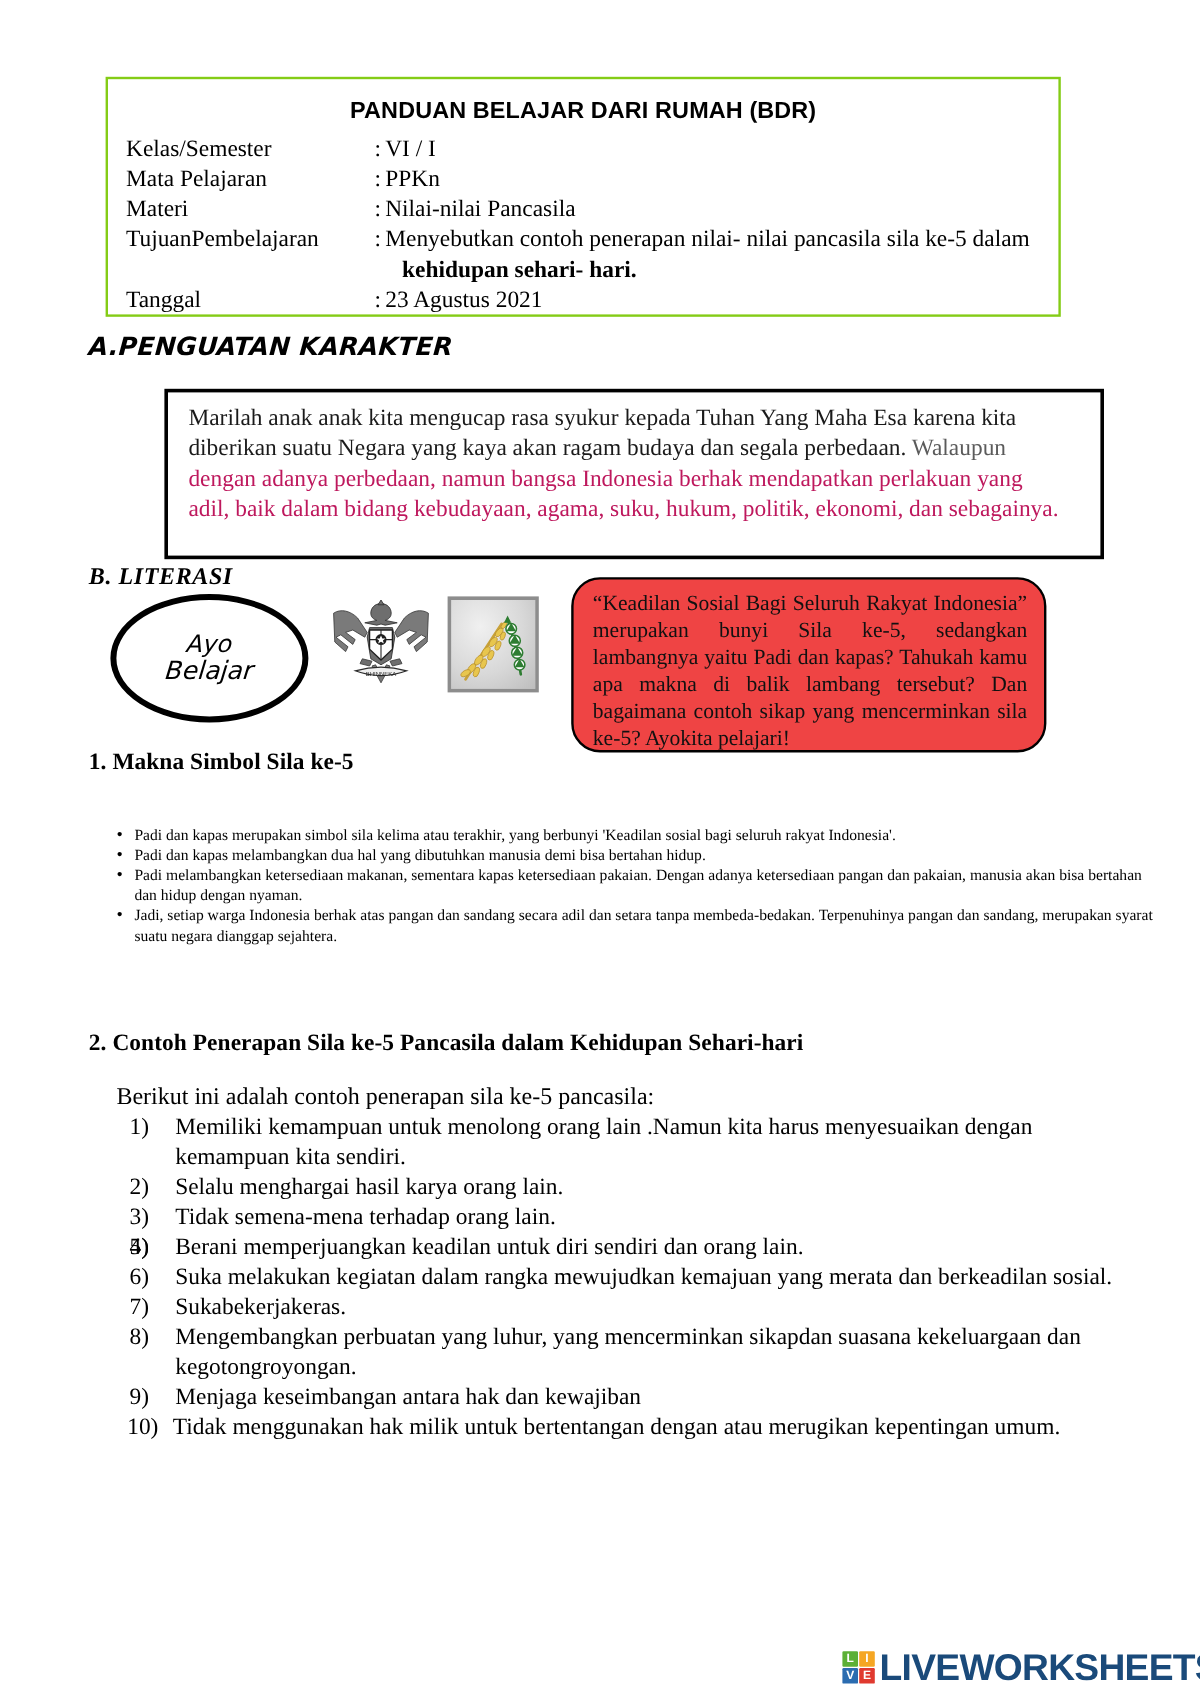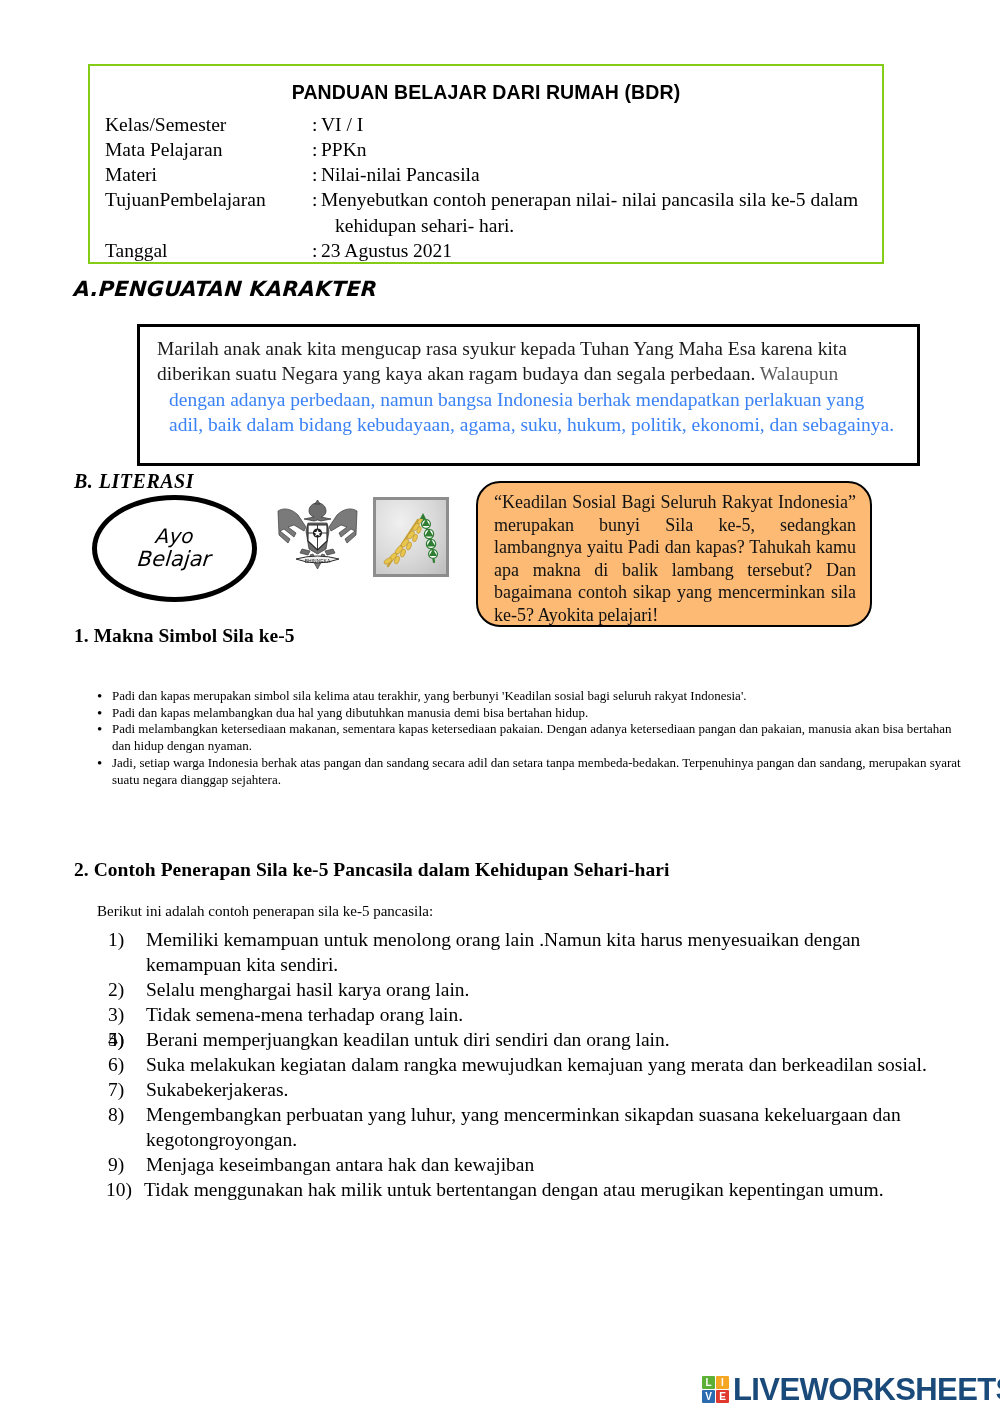--- a/index.html
+++ b/index.html
@@ -46,20 +46,21 @@
     vertical-align: top;
     padding: 0;
     white-space: nowrap;
   }
   .meta-label { width: 207px; }
   .meta-colon { width: 9px; }
   .meta-value { white-space: normal; }
   .meta-value .wrap2 {
     display: block;
     padding-left: 14px;
+    font-weight: bold;
   }
 
   
   .heading-script {
     position: absolute;
     font-family: "DejaVu Sans", sans-serif;
     font-weight: bold;
     font-style: italic;
     font-size: 21px;
     letter-spacing: 0.2px;
@@ -77,21 +78,21 @@
     border: 3px solid #000;
     box-sizing: border-box;
     background: #fff;
   }
   .penguatan-inner {
     padding: 9px 14px 0 17px;
     font-size: 19.5px;
     line-height: 1.30;
   }
   .pg-l1, .pg-l2 { color: #1a1a1a; }
-  .pg-l3, .pg-l4 { color: #3b82f6; margin-left: 12px; }
+  .pg-l3, .pg-l4 { color: #be185d; }
   .pg-fade { color: #5b5b5b; }
 
   
   #heading-b {
     left: 74px;
     top: 470px;
     font-family: "Liberation Serif", serif;
     font-weight: bold;
     font-style: italic;
     font-size: 20px;
@@ -148,21 +149,21 @@
   
   .speech-bubble {
     position: absolute;
     left: 476px;
     top: 481px;
     width: 396px;
     height: 146px;
     border: 2px solid #000;
     border-radius: 24px;
     box-sizing: border-box;
-    background: #fdba74;
+    background: #ef4444;
     padding: 8px 14px 0 16px;
   }
   .speech-text {
     font-size: 18px;
     line-height: 1.255;
     text-align: justify;
     color: #111;
   }
 
   
@@ -198,21 +199,21 @@
     left: 4px;
     top: -1px;
     font-size: 15px;
   }
 
   
   .intro-line {
     position: absolute;
     left: 97px;
     top: 903px;
-    font-size: 15px;
+    font-size: 20px;
   }
   .num-list {
     position: absolute;
     left: 108px;
     top: 927px;
     width: 845px;
     margin: 0;
     padding: 0;
     list-style: none;
     font-size: 19.5px;

